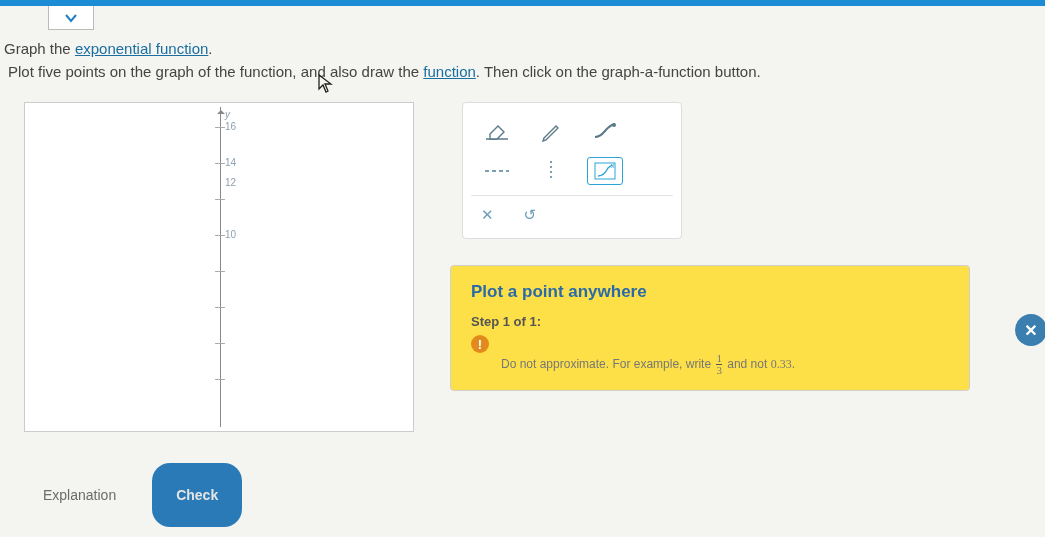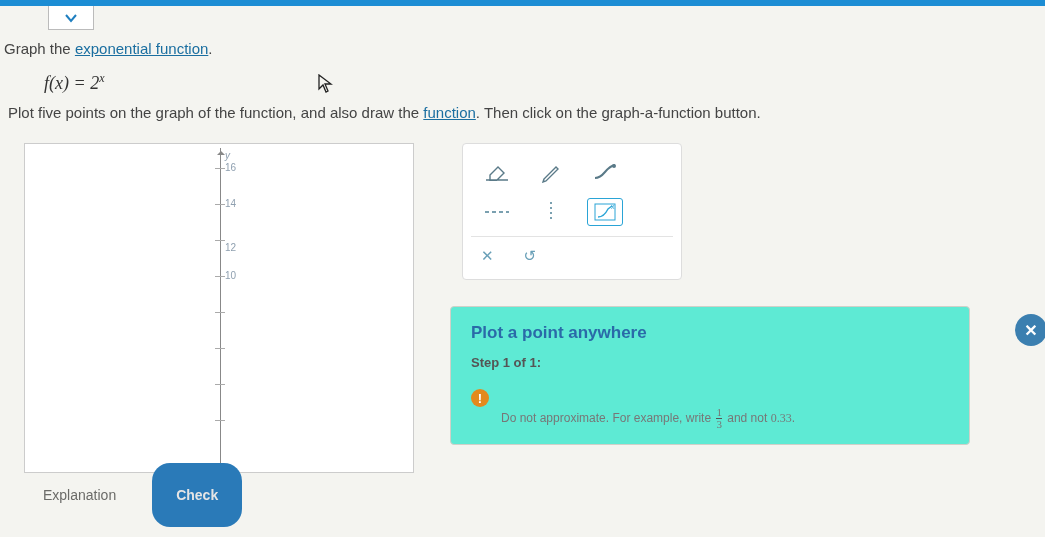--- a/index.html
+++ b/index.html
@@ -50,27 +50,27 @@
       justify-content: center; cursor: pointer; border: 1px solid transparent;
       border-radius: 3px;
     }
     .tool-btn.highlight { border-color: #2aa4d6; }
     .tool-btn svg { display: block; }
     .divider { height: 1px; background: #e3e3e3; margin: 4px 0; }
     .action-row { display: flex; gap: 30px; padding: 6px 10px; }
     .action-btn { color: #6aa0b8; font-size: 15px; cursor: pointer; font-family: Arial; }
     .instruction-panel {
       margin-top: 26px; margin-left: 6px;
-      width: 520px; background: #5eead4;
+      width: 520px; background: #fde047;
       border: 1px solid #d0d0c8; border-radius: 4px;
       padding: 16px 20px 14px 20px;
       position: relative;
     }
     .instr-title { color: #2a6aa8; font-size: 17px; font-weight: bold; margin-bottom: 12px; }
-    .instr-step { color: #555; font-size: 13px; font-weight: bold; margin-bottom: 19px; }
+    .instr-step { color: #555; font-size: 13px; font-weight: bold; margin-bottom: 6px; }
     .instr-body { color: #666; font-size: 13px; margin-bottom: 10px; }
     .instr-body .mathvar { font-family: 'Times New Roman', serif; font-style: italic; }
     .warn-row { display: flex; align-items: center; gap: 10px; }
     .warn-icon {
       width: 18px; height: 18px; background: #e38a1d; border-radius: 50%;
       color: #fff; font-weight: bold; font-size: 13px;
       display: flex; align-items: center; justify-content: center;
       flex-shrink: 0;
     }
     .warn-text { color: #777; font-size: 12px; padding-left: 30px; }
@@ -111,44 +111,41 @@
     <svg width="14" height="10" viewBox="0 0 14 10">
         <path d="M2 2 L7 8 L12 2" stroke="#1f7fc0" stroke-width="2" fill="none"></path>
       </svg>
   </span>
 </div>
 
 <div class="prompt">
   <div class="prompt-line">
     <span>Graph the </span><span class="link">exponential function</span><span>.</span>
   </div>
-  <div class="equation">
-    <span id="eq">f(x) = 2<sup>x</sup></span>
-  </div>
   <div class="second-line">
     <span>Plot five points on the graph of the function, and also draw the </span><span class="link">function</span><span>. Then click on the graph-a-function button.</span>
   </div>
 </div>
 
 <div class="cursor-ptr">
   <svg width="16" height="20" viewBox="0 0 16 20">
       <path d="M1 1 L1 15 L5 11 L8 18 L10 17 L7 10 L13 10 Z" fill="none" stroke="#222" stroke-width="1.3"></path>
     </svg>
 </div>
 
 <div class="workarea">
   <div class="graph-panel">
     <span class="ylabel-letter">y</span>
     <div class="y-axis"></div>
     <div class="tick" style="top:24px"></div>
     <div class="tick-label" style="top:18px">16</div>
     <div class="tick" style="top:60px"></div>
     <div class="tick-label" style="top:54px">14</div>
     <div class="tick" style="top:96px"></div>
-    <div class="tick-label" style="top:98px">12</div>
+    <div class="tick-label" style="top:74px">12</div>
     <div class="tick" style="top:132px"></div>
     <div class="tick-label" style="top:126px">10</div>
     <div class="tick" style="top:168px"></div>
     <div class="tick" style="top:204px"></div>
     <div class="tick" style="top:240px"></div>
     <div class="tick" style="top:276px"></div>
   </div>
 
   <div class="right-panel">
     <div class="toolbox">

